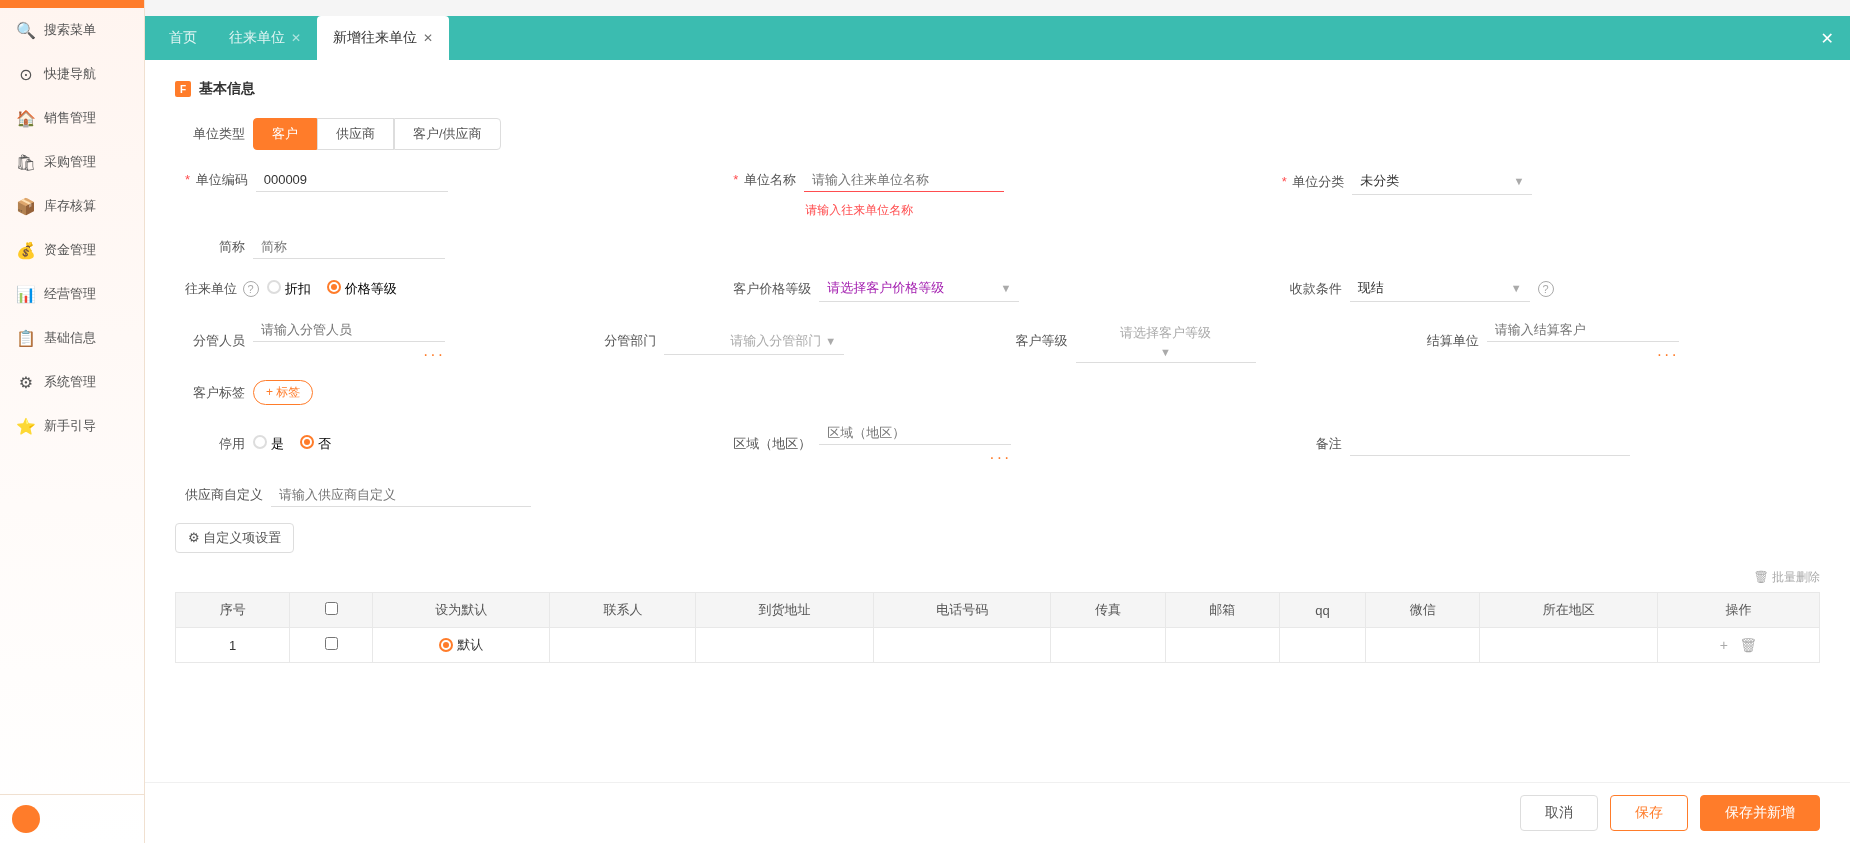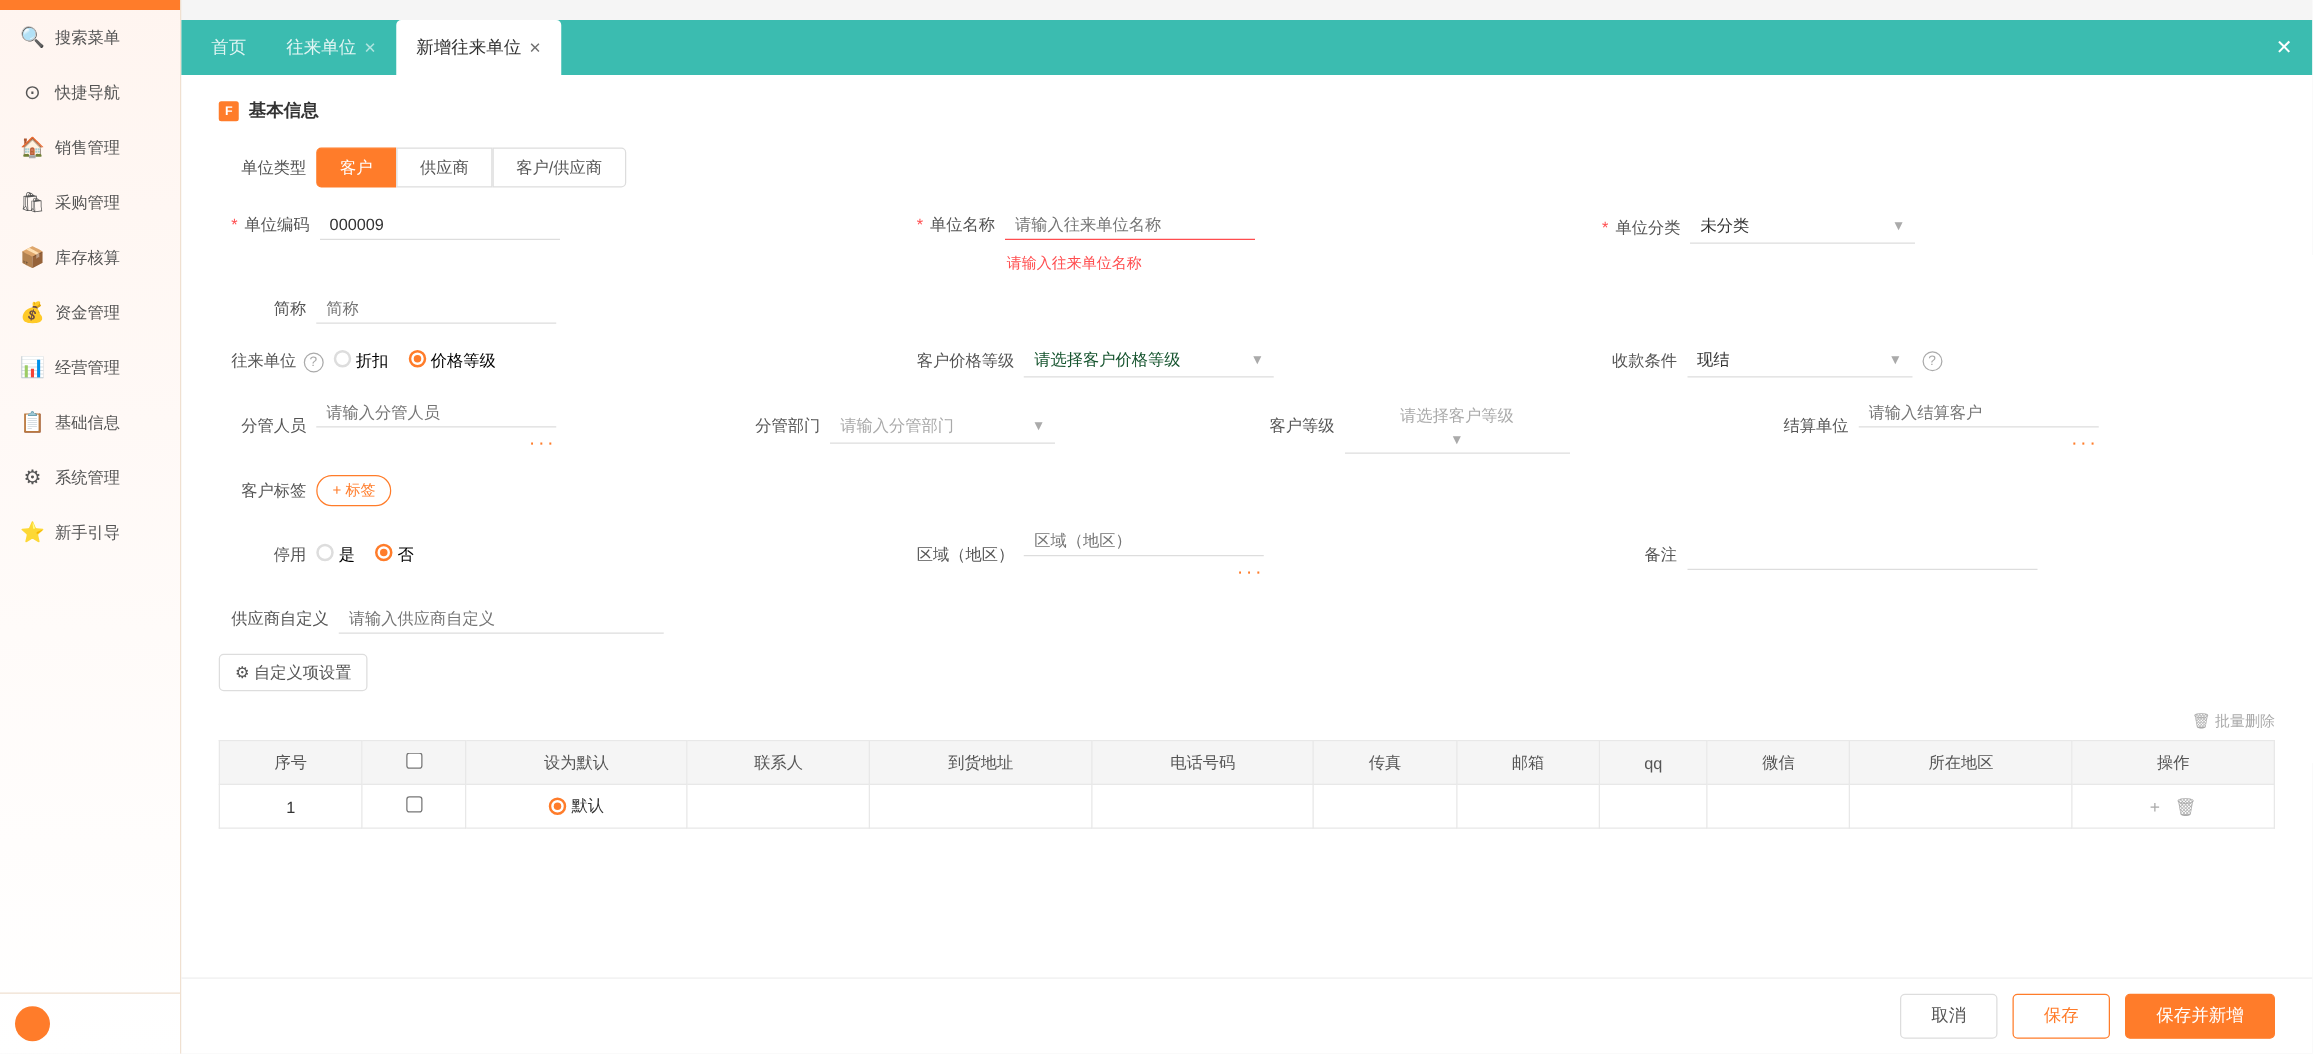--- a/index.html
+++ b/index.html
@@ -491,21 +491,21 @@
           </div>
           <div class="radio-item">
             <div class="radio-circle checked"></div>
             <span>价格等级</span>
           </div>
         </div>
       </div>
       <div class="form-group">
         <span class="form-label">客户价格等级</span>
         <div class="form-select" style="min-width:200px;">
-          <span style="color:#14532d;text-align:right;">请选择客户价格等级</span>
+          <span style="color:#a21caf;text-align:right;">请选择客户价格等级</span>
           <span class="select-arrow">▼</span>
         </div>
       </div>
       <div class="form-group">
         <span class="form-label">收款条件</span>
         <div class="form-select" style="min-width:180px;">
           <span class="select-value">现结</span>
           <span class="select-arrow">▼</span>
         </div>
         <span class="help-icon">?</span>
@@ -515,21 +515,21 @@
     <div class="form-row">
       <div class="form-group">
         <span class="form-label">分管人员</span>
         <div class="field-with-dots">
           <input class="form-input" type="text" style="min-width: 160px;" placeholder="请输入分管人员">
           <span class="dots-btn">···</span>
         </div>
       </div>
       <div class="form-group">
         <span class="form-label">分管部门</span>
-        <div class="form-select" style="min-width:180px;">
+        <div class="form-select" style="min-width:180px;justify-content:flex-end;">
           <span style="color:#aaa;">请输入分管部门</span>
           <span class="select-arrow">▼</span>
         </div>
       </div>
       <div class="form-group">
         <span class="form-label">客户等级</span>
         <div class="form-select" style="min-width:180px;flex-direction:column;">
           <span style="color:#aaa;">请选择客户等级</span>
           <span class="select-arrow">▼</span>
         </div>

